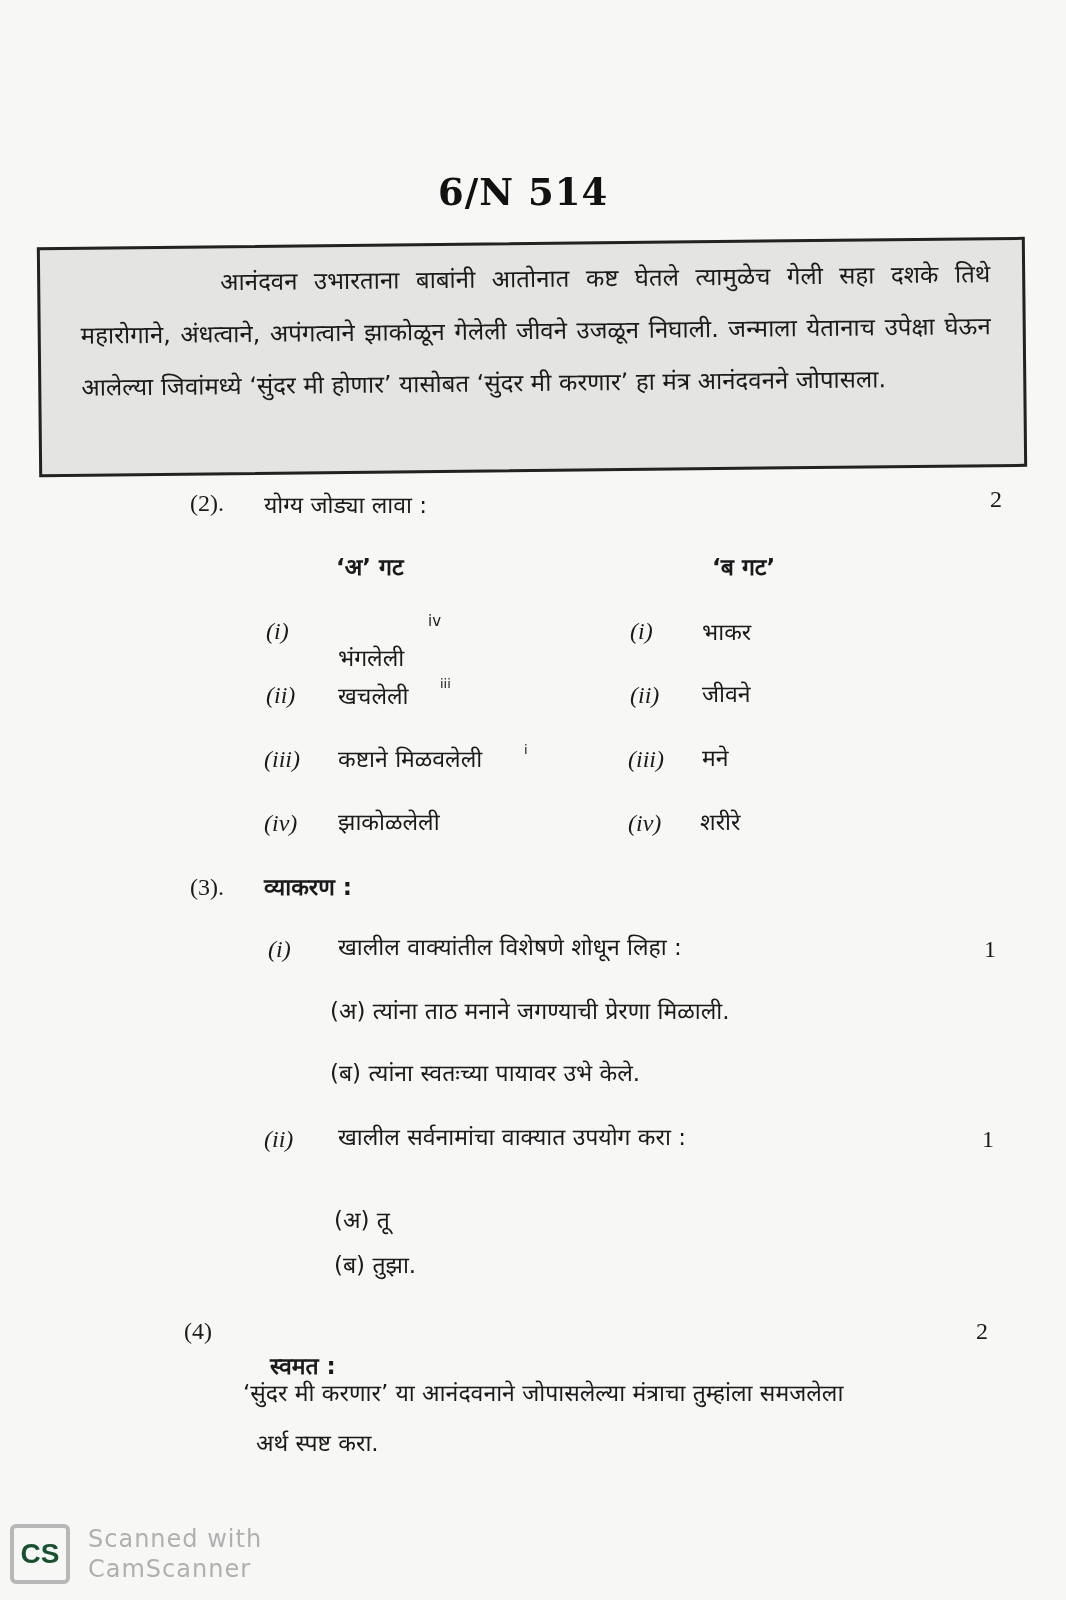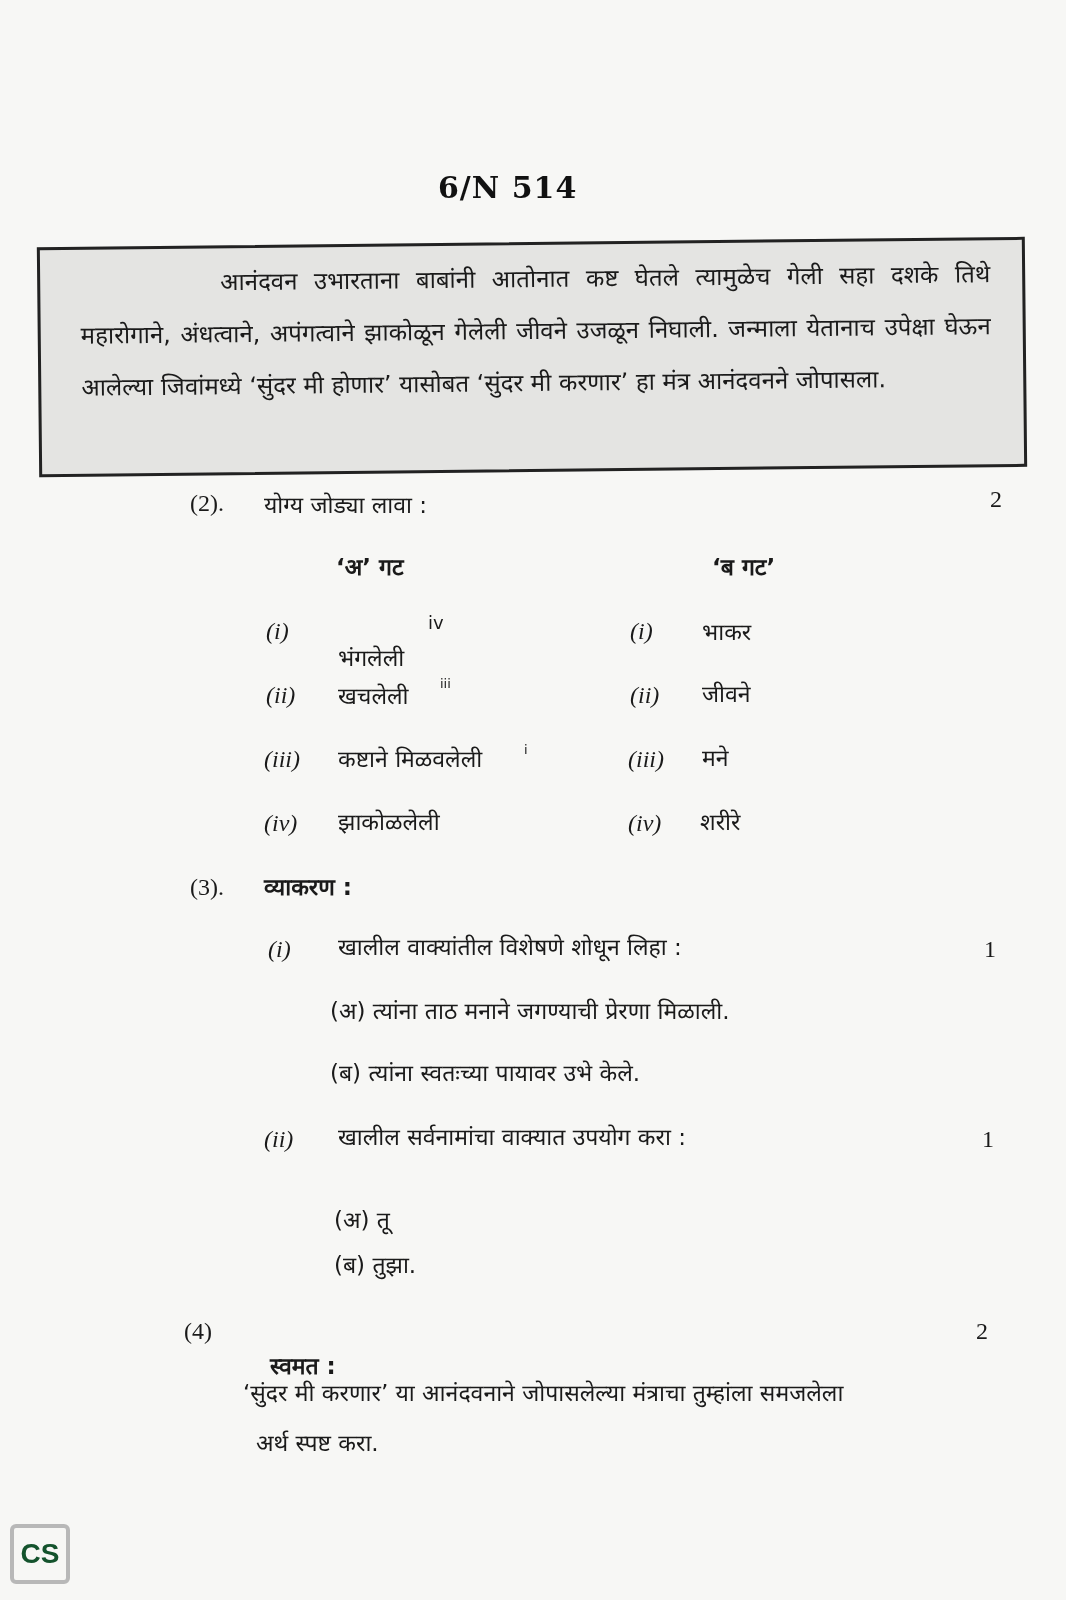--- a/index.html
+++ b/index.html
@@ -4,21 +4,21 @@
   <style>
     html, body { margin: 0; padding: 0; }
     body {
       width: 1066px; height: 1600px; position: relative; overflow: hidden;
       background: #f7f7f5;
       font-family: "DejaVu Sans", sans-serif;
       color: #1a1a1a;
     }
     .page-code {
       position: absolute; left: 438px; top: 170px;
-      font-family: "DejaVu Serif", serif; font-weight: bold; font-size: 30px;
+      font-family: "DejaVu Serif", serif; font-weight: bold; font-size: 37px;
       letter-spacing: 1px; color: #111;
     }
     .passage-box {
       position: absolute; left: 38px; top: 242px; width: 988px; height: 230px;
       border: 3px solid #222; box-sizing: border-box;
       background: #e4e4e2;
       transform: rotate(-0.6deg);
     }
     .passage-text {
       position: absolute; left: 40px; top: 8px; width: 910px;
@@ -53,21 +53,21 @@
 <span class="line q-num" style="left:190px;top:490px;">(2).</span>
 <span class="line" style="left:264px;top:488px;">योग्य जोड्या लावा :</span>
 <span class="marks" style="left:990px;top:486px;">2</span>
 
 <span class="line bold" style="left:336px;top:550px;">‘अ’ गट</span>
 <span class="line bold" style="left:712px;top:550px;text-align:center;">‘ब गट’</span>
 
 <div>
   <span class="line roman" style="left:266px;top:618px;">(i)</span>
   <span class="line" style="left:338px;top:615px;margin-top:26px;">भंगलेली</span>
-  <span class="line" style="left:428px;top:612px;font-size:18px;">iv</span>
+  <span class="line" style="left:428px;top:612px;font-size:15px;">iv</span>
   <span class="line roman" style="left:630px;top:618px;">(i)</span>
   <span class="line" style="left:702px;top:615px;">भाकर</span>
 </div>
 <div>
   <span class="line roman" style="left:266px;top:682px;">(ii)</span>
   <span class="line" style="left:338px;top:679px;">खचलेली</span>
   <span class="line" style="left:440px;top:676px;font-size:13px;">iii</span>
   <span class="line roman" style="left:630px;top:682px;">(ii)</span>
   <span class="line" style="left:702px;top:677px;">जीवने</span>
 </div>
@@ -101,13 +101,17 @@
 <span class="line" style="left:334px;top:1248px;">(ब) तुझा.</span>
 
 <span class="line q-num" style="left:184px;top:1318px;">(4)</span>
 <span class="line bold" style="left:270px;top:1316px;margin-top:33px;">स्वमत :</span>
 <span class="marks" style="left:976px;top:1318px;">2</span>
 <span class="line" style="left:243px;top:1376px;">‘सुंदर मी करणार’ या आनंदवनाने जोपासलेल्या मंत्राचा तुम्हांला समजलेला</span>
 <span class="line" style="left:256px;top:1426px;">अर्थ स्पष्ट करा.</span>
 
 <div class="watermark">
   <div class="cs-logo">CS</div>
+  <div class="wm-text">
+    <div>Scanned with</div>
+    <div>CamScanner</div>
+  </div>
 </div>
 
 </body></html>

